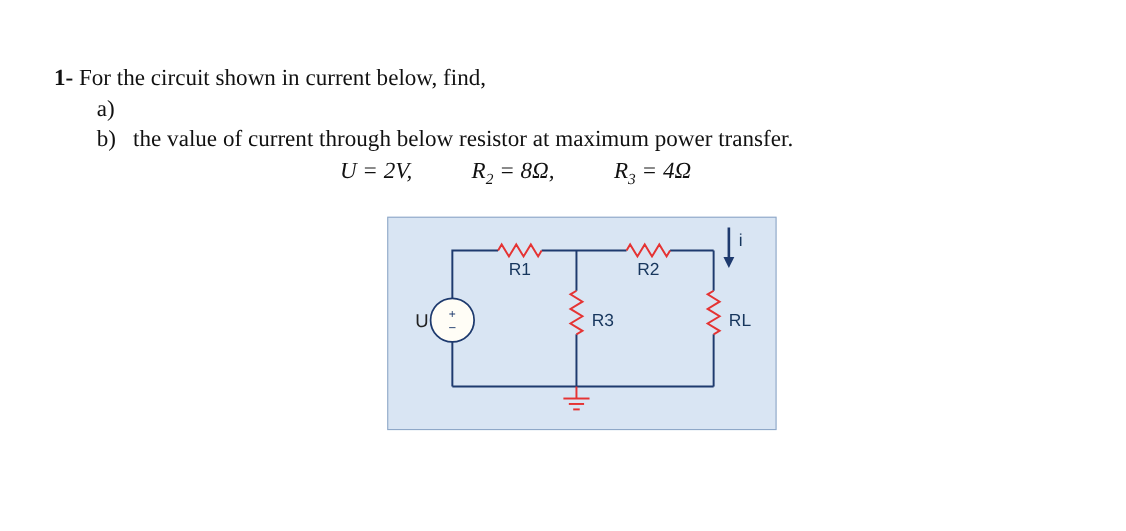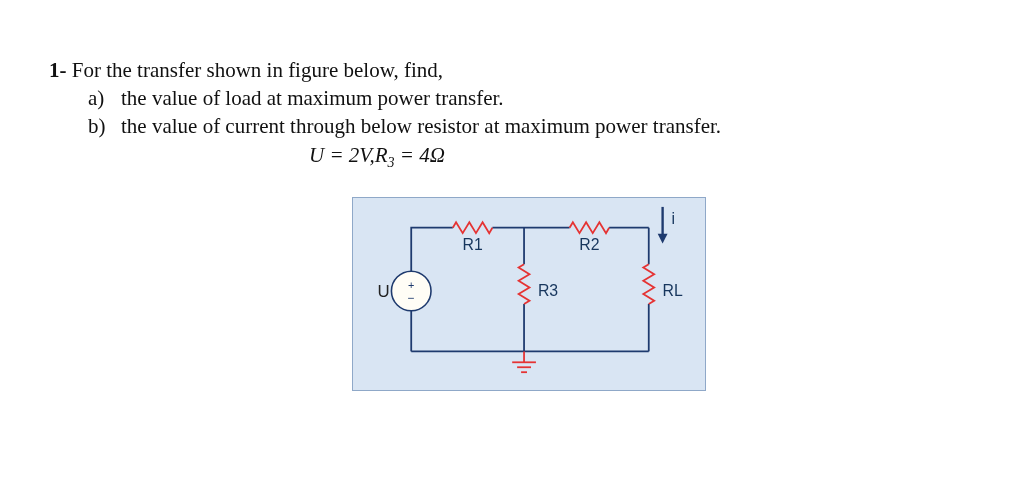--- a/index.html
+++ b/index.html
@@ -19,20 +19,21 @@
     top: 56px;
     font-size: 21px;
     line-height: 28px;
   }
   .p-line { margin: 0; }
   .p-num { font-weight: bold; }
   .p-item { display: flex; margin-left: 39px; }
   .p-item-label { width: 33px; flex: none; }
   .given {
     display: flex;
+    gap: 54px;
     margin: 1px 0 0 260px;
     font-style: italic;
     white-space: nowrap;
     text-align: right;
   }
   .given sub { font-size: 14px; line-height: 0; }
 
   .figure {
     position: absolute;
     left: 352px;
@@ -52,31 +53,31 @@
   .lbl   { fill: var(--label, #17365d); font-family: "Liberation Sans", sans-serif; font-size: 16px; }
   .lbl-src { fill: #222222; font-family: "Liberation Sans", sans-serif; font-size: 17px; }
   .lbl-sign { fill: var(--wire, #1e3a6e); font-family: "Liberation Sans", sans-serif; }
   .arrow-line { stroke: var(--wire, #1e3a6e); stroke-width: 2.4; }
   .arrow-head { fill: var(--wire, #1e3a6e); }
 </style>
 </head>
 <body>
 
 <div class="problem">
-  <p class="p-line"><span class="p-num">1-</span> <span>For the transfer shown in figure below, find,</span></p>
+  <p class="p-line"><span class="p-num">1-</span> <span>For the circuit shown in current below, find,</span></p>
   <div class="p-item">
     <span class="p-item-label">a)</span>
-    <span>the value of load at maximum power transfer.</span>
   </div>
   <div class="p-item">
     <span class="p-item-label">b)</span>
     <span>the value of current through below resistor at maximum power transfer.</span>
   </div>
   <div class="given">
     <span class="given-item"><span>U</span><sub></sub><span> = 2V,</span></span>
+    <span class="given-item"><span>R</span><sub>2</sub><span> = 8Ω,</span></span>
     <span class="given-item"><span>R</span><sub>3</sub><span> = 4Ω</span></span>
   </div>
 </div>
 
 <div class="figure">
   <svg class="circuit" viewBox="0 0 354 194">
 
     <g>
       <path class="wire" d="M58,74 L58,30 L100,30"></path>
       <path class="wire" d="M140,30 L218,30"></path>

